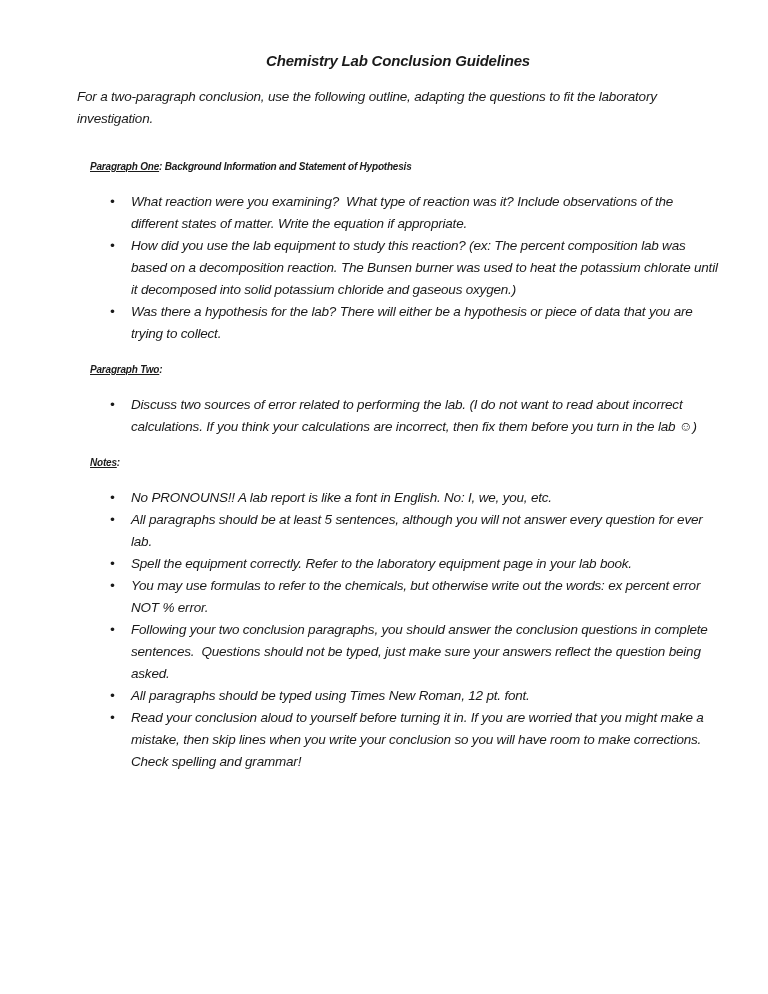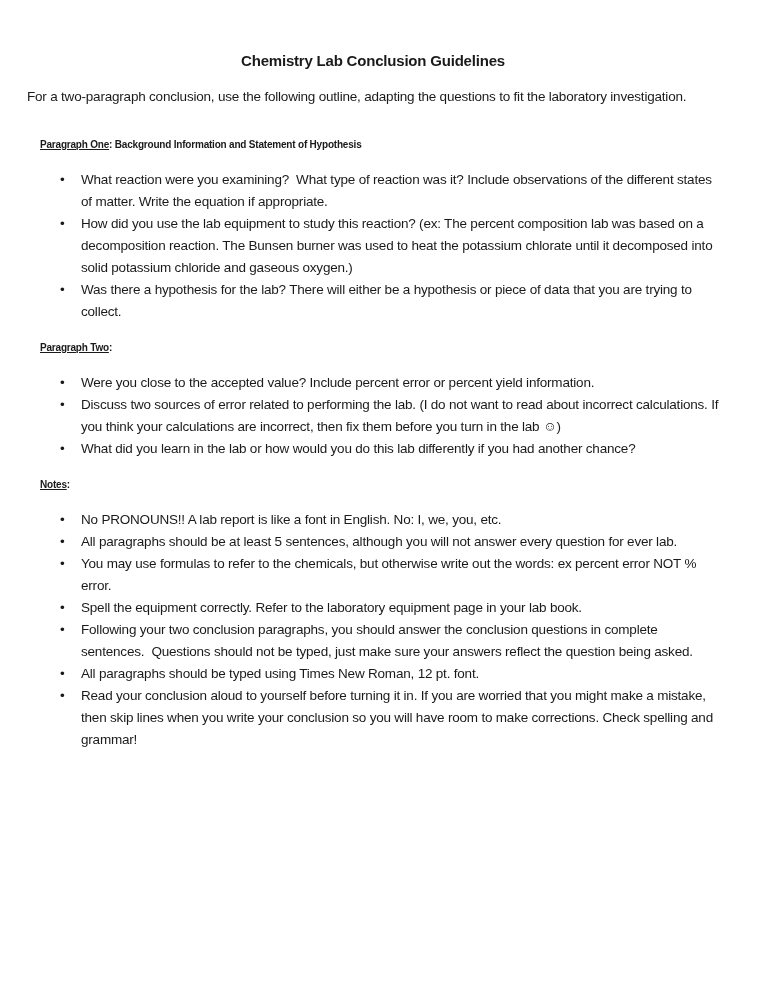--- a/index.html
+++ b/index.html
@@ -12,21 +12,22 @@
     height: 994px;
     font-family: "Liberation Sans", sans-serif;
     color: #1a1a1a;
     overflow: hidden;
   }
   .page {
     box-sizing: border-box;
     width: 768px;
     height: 994px;
     background: #ffffff;
-    padding: 50px 49px 0 27px;
+    padding: 50px 49px 0 77px;
+    font-style: italic;
   }
   .doc-title {
     margin: 0 0 14px 0;
     text-align: center;
     font-size: 15px;
     font-weight: bold;
     line-height: 22px;
     letter-spacing: -0.2px;
   }
   .intro {
@@ -81,30 +82,28 @@
 
   <ul class="bullets">
     <li>What reaction were you examining?  What type of reaction was it? Include observations of the different states of matter. Write the equation if appropriate.</li>
     <li>How did you use the lab equipment to study this reaction? (ex: The percent composition lab was based on a decomposition reaction. The Bunsen burner was used to heat the potassium chlorate until it decomposed into solid potassium chloride and gaseous oxygen.)</li>
     <li>Was there a hypothesis for the lab? There will either be a hypothesis or piece of data that you are trying to collect.</li>
   </ul>
 
   <h2 class="section-heading"><span class="u">Paragraph Two</span><span>:</span></h2>
 
   <ul class="bullets">
-    <li>Were you close to the accepted value? Include percent error or percent yield information.</li>
     <li>Discuss two sources of error related to performing the lab. (I do not want to read about incorrect calculations. If you think your calculations are incorrect, then fix them before you turn in the lab ☺)</li>
-    <li>What did you learn in the lab or how would you do this lab differently if you had another chance?</li>
   </ul>
 
   <h2 class="section-heading"><span class="u">Notes</span><span>:</span></h2>
 
   <ul class="bullets">
     <li>No PRONOUNS!! A lab report is like a font in English. No: I, we, you, etc.</li>
     <li>All paragraphs should be at least 5 sentences, although you will not answer every question for ever lab.</li>
+    <li>Spell the equipment correctly. Refer to the laboratory equipment page in your lab book.</li>
     <li>You may use formulas to refer to the chemicals, but otherwise write out the words: ex percent error NOT % error.</li>
-    <li>Spell the equipment correctly. Refer to the laboratory equipment page in your lab book.</li>
     <li>Following your two conclusion paragraphs, you should answer the conclusion questions in complete sentences.  Questions should not be typed, just make sure your answers reflect the question being asked.</li>
     <li>All paragraphs should be typed using Times New Roman, 12 pt. font.</li>
     <li>Read your conclusion aloud to yourself before turning it in. If you are worried that you might make a mistake, then skip lines when you write your conclusion so you will have room to make corrections. Check spelling and grammar!</li>
   </ul>
 
 </main>
 
 </body></html>

